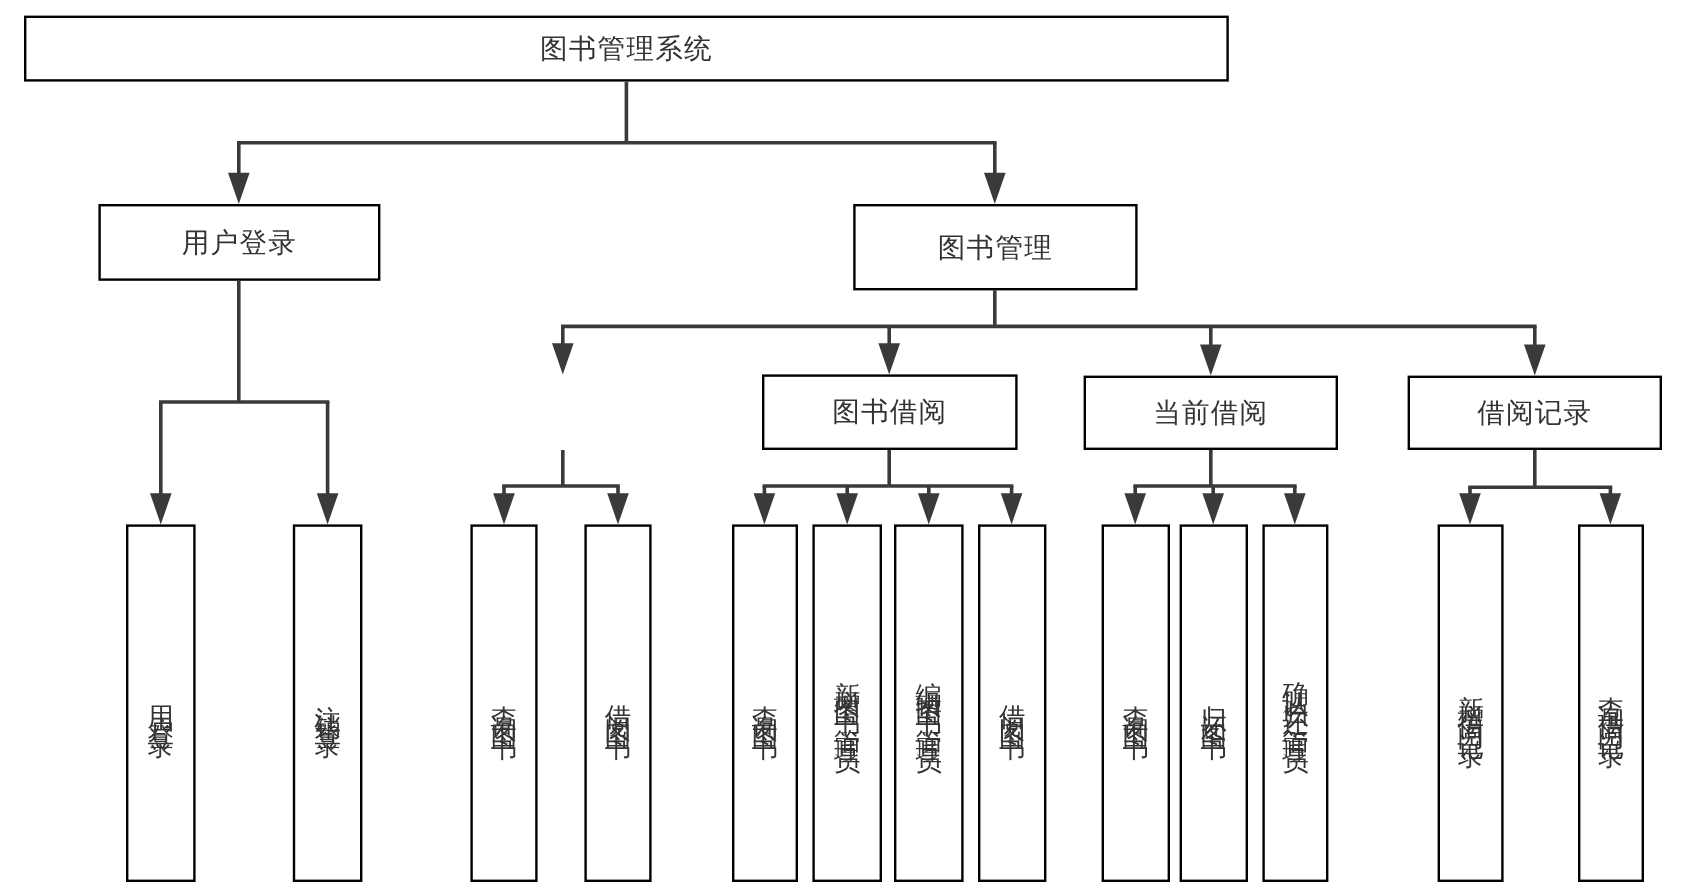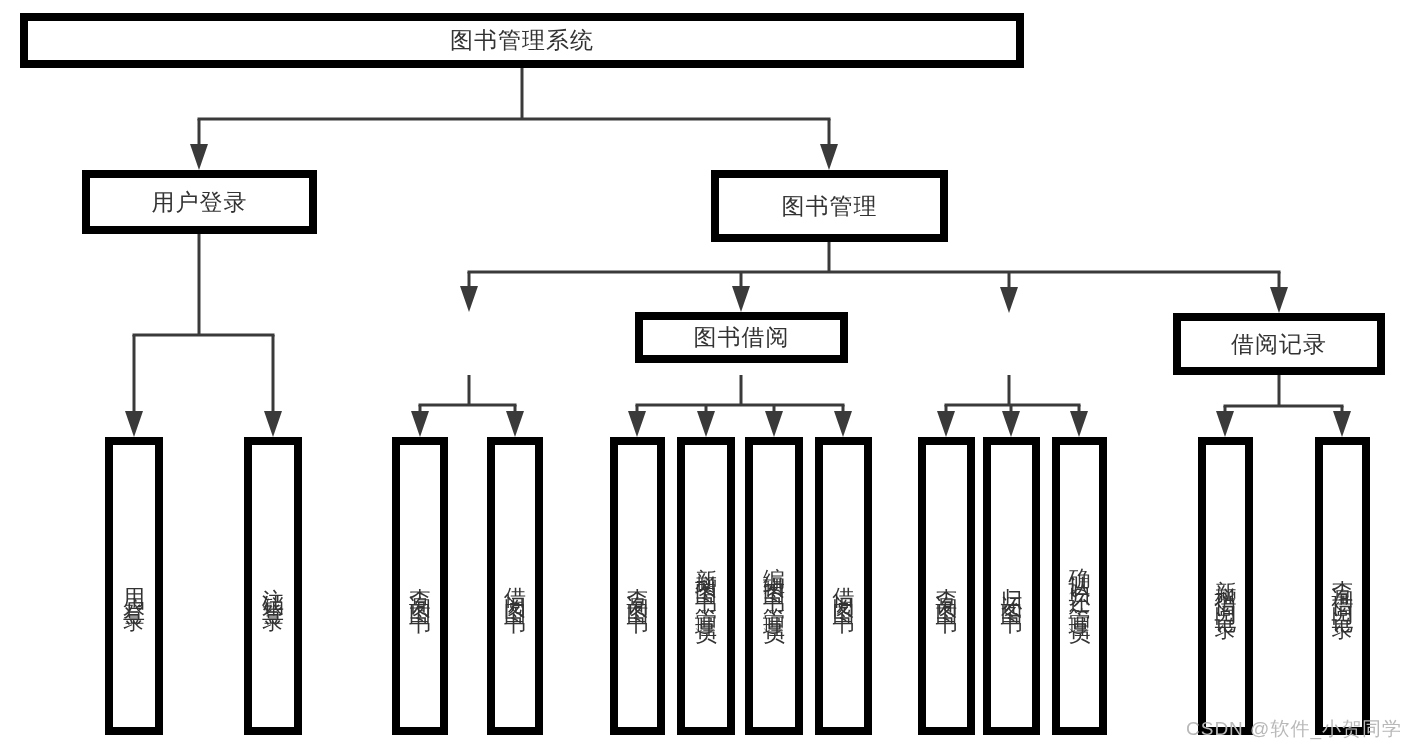--- a/index.html
+++ b/index.html
@@ -14,21 +14,21 @@
   }
   .wires {
     position: absolute;
     left: 0; top: 0;
     width: 1405px; height: 747px;
     pointer-events: none;
   }
   .box {
     position: absolute;
     box-sizing: border-box;
-    border: 8px solid #000000;
+    border: 2px solid #000000;
     background: #ffffff;
     display: flex;
     align-items: center;
     justify-content: center;
     font-size: 23px;
     letter-spacing: 1px;
     white-space: nowrap;
   }
   .leaf {
     top: 437px;
@@ -132,22 +132,25 @@
     <span>图书管理系统</span>
   </div>
 
   <div class="box" style="left:82px; top:170px; width:235px; height:64px;">
     <span>用户登录</span>
   </div>
   <div class="box" style="left:711px; top:170px; width:237px; height:72px;">
     <span>图书管理</span>
   </div>
 
-  <div class="box" style="left:635px; top:312px; width:213px; height:51px;">
+  <div class="box" style="left:635px; top:312px; width:213px; height:63px;">
     <span>图书借阅</span>
+  </div>
+  <div class="box" style="left:903px; top:313px; width:212px; height:62px;">
+    <span>当前借阅</span>
   </div>
   <div class="box" style="left:1173px; top:313px; width:212px; height:62px;">
     <span>借阅记录</span>
   </div>
 
   <div class="box leaf" style="left:105px; width:58px;">
     <span class="vtext">用户登录</span>
   </div>
   <div class="box leaf" style="left:244px; width:58px;">
     <span class="vtext">注销登录</span>
@@ -183,15 +186,14 @@
     <span class="vtext">确认归还（管理员）</span>
   </div>
 
   <div class="box leaf" style="left:1198px; width:55px;">
     <span class="vtext">新增借阅记录</span>
   </div>
   <div class="box leaf" style="left:1315px; width:55px;">
     <span class="vtext">查询借阅记录</span>
   </div>
 
-  <div class="watermark">CSDN @软件_小贺同学</div>
 
 </div>
 
 </body></html>

